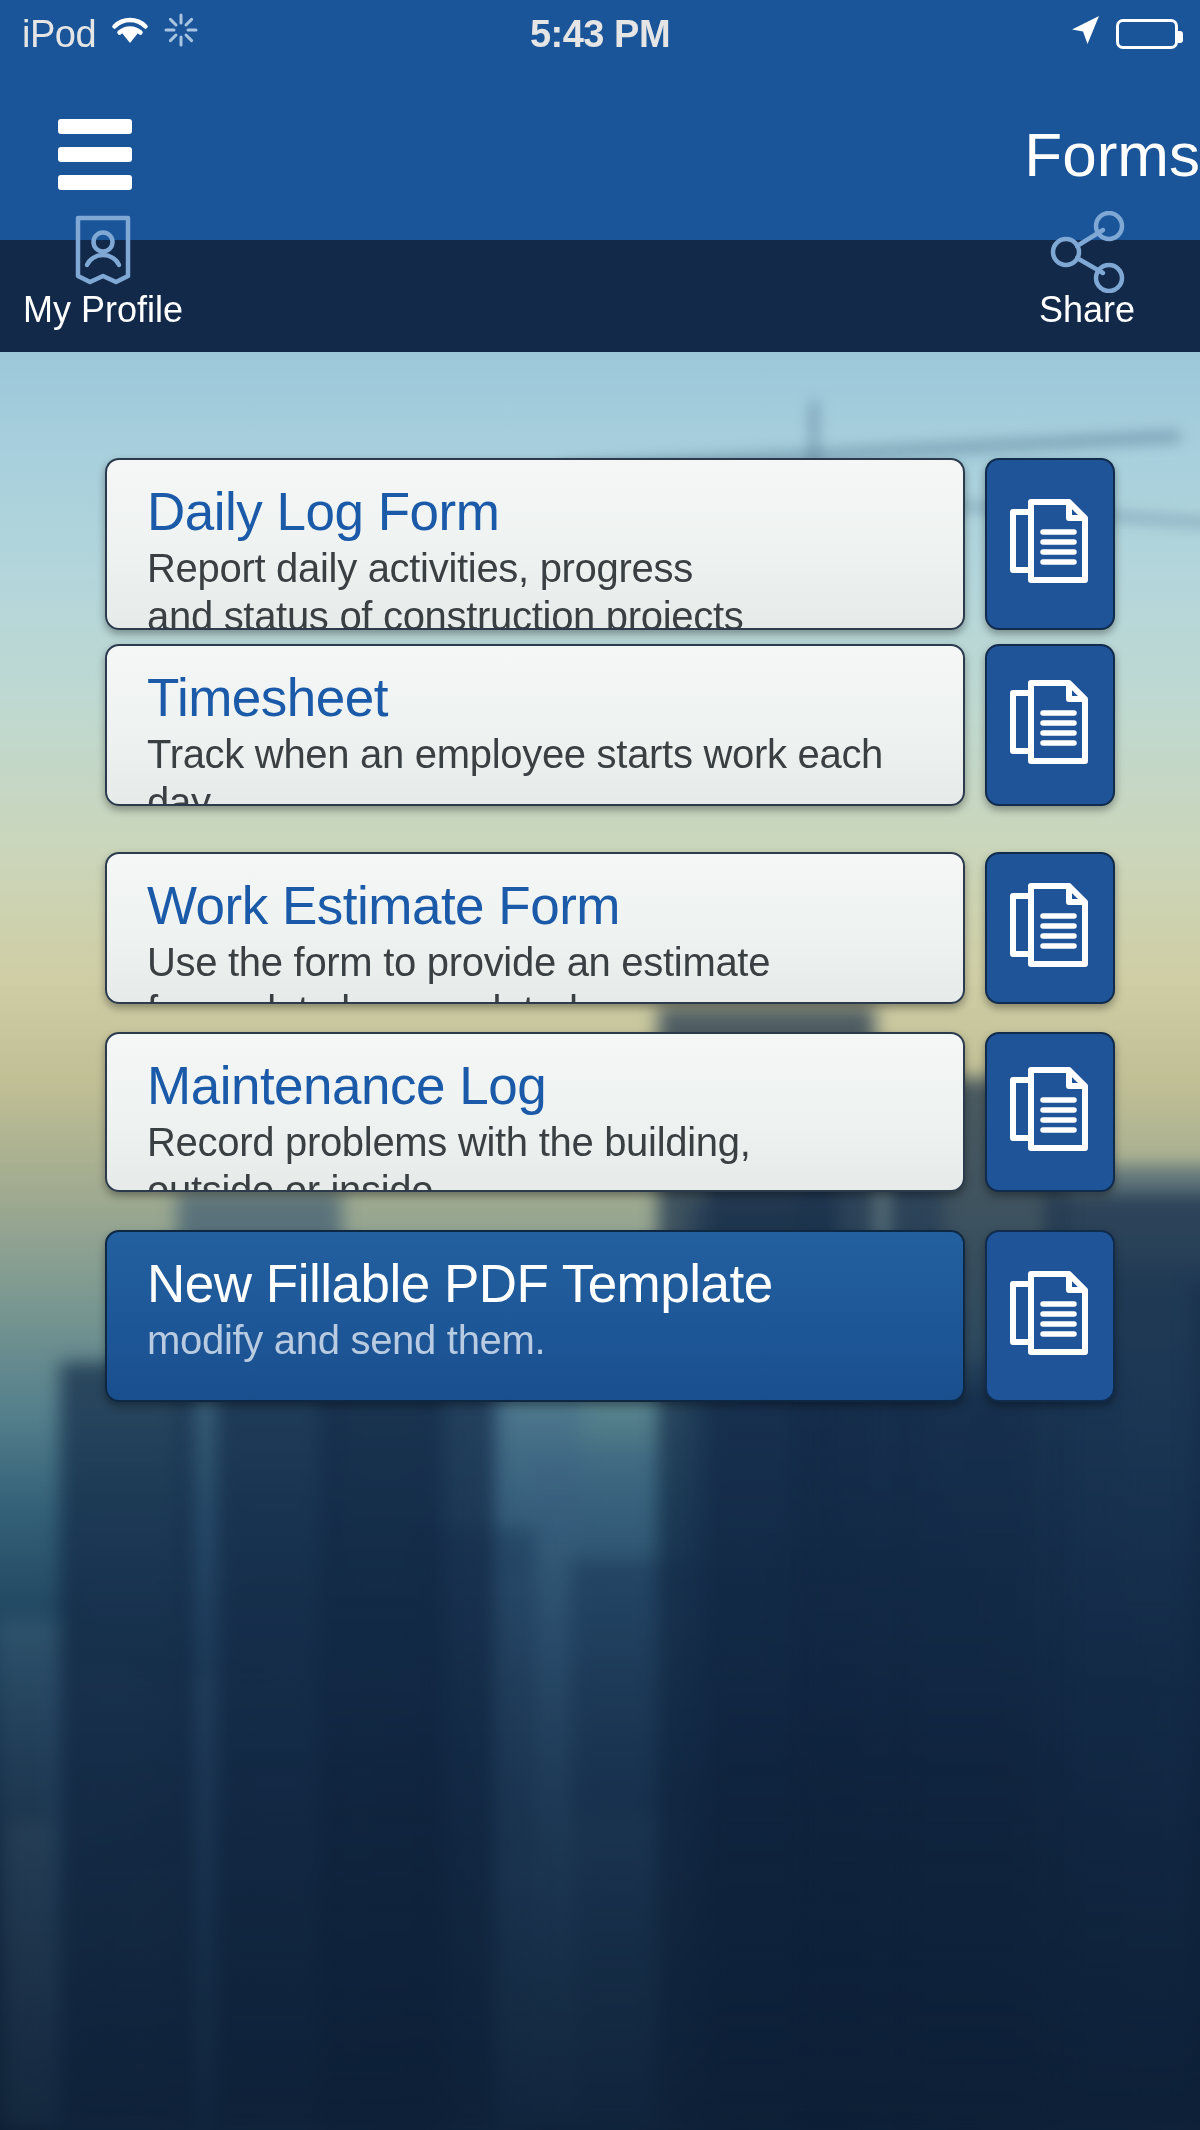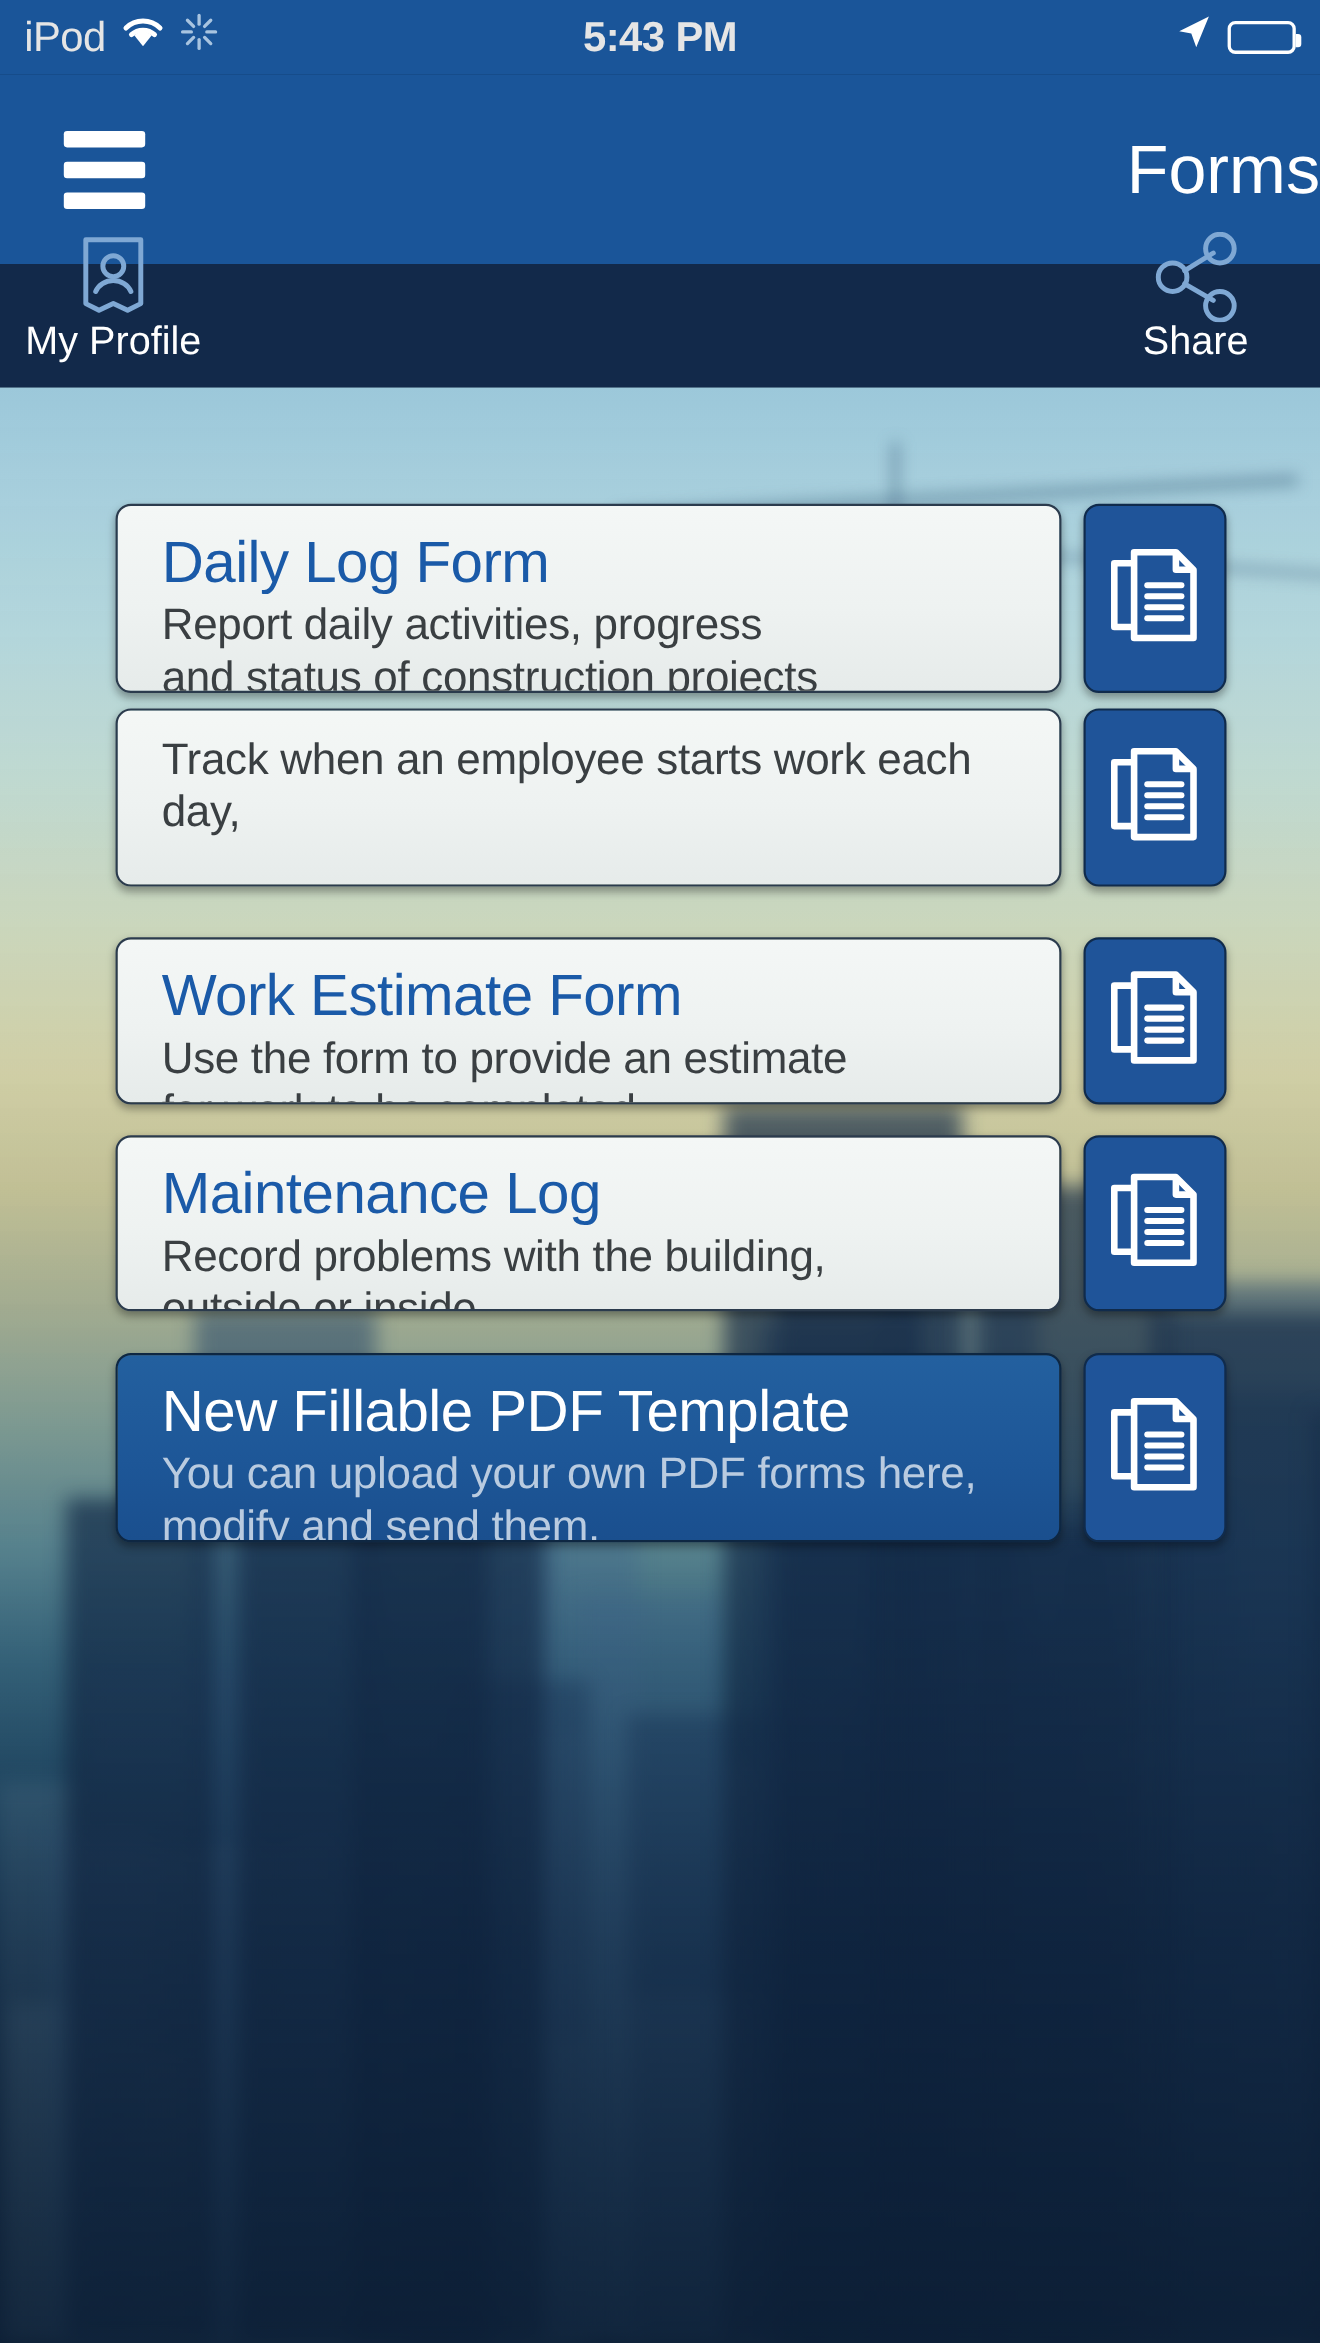--- a/index.html
+++ b/index.html
@@ -417,20 +417,21 @@
             <path d="M62 6 V22 H78" fill="none" stroke="#ffffff" stroke-width="6" stroke-linejoin="round"></path>
             <g stroke="#ffffff" stroke-width="5.5" stroke-linecap="round">
               <line x1="36" y1="36" x2="67" y2="36"></line>
               <line x1="36" y1="46" x2="67" y2="46"></line>
               <line x1="36" y1="56" x2="67" y2="56"></line>
               <line x1="36" y1="66" x2="67" y2="66"></line>
             </g>
           </svg></span>
       </div>
       <div class="form-card" style="top: 292px; height: 162px;">
+        <div class="card-title">Timesheet</div>
         <div class="card-desc">Track when an employee starts work each day,</div>
       </div>
       <div class="doc-button" style="top: 292px; height: 162px;">
         <span><svg width="86" height="92" viewBox="0 0 86 92">
             <path d="M6 16 H48 V74 H6 Z" fill="none" stroke="#ffffff" stroke-width="6" stroke-linejoin="round"></path>
             <path d="M24 6 H62 L78 22 V84 H24 Z" fill="#1f5499" stroke="#ffffff" stroke-width="6" stroke-linejoin="round"></path>
             <path d="M62 6 V22 H78" fill="none" stroke="#ffffff" stroke-width="6" stroke-linejoin="round"></path>
             <g stroke="#ffffff" stroke-width="5.5" stroke-linecap="round">
               <line x1="36" y1="36" x2="67" y2="36"></line>
               <line x1="36" y1="46" x2="67" y2="46"></line>
@@ -470,21 +471,20 @@
             <g stroke="#ffffff" stroke-width="5.5" stroke-linecap="round">
               <line x1="36" y1="36" x2="67" y2="36"></line>
               <line x1="36" y1="46" x2="67" y2="46"></line>
               <line x1="36" y1="56" x2="67" y2="56"></line>
               <line x1="36" y1="66" x2="67" y2="66"></line>
             </g>
           </svg></span>
       </div>
       <div class="form-card highlight" style="top: 878px; height: 172px;">
         <div class="card-title">New Fillable PDF Template</div>
-        <div class="card-desc">You can upload your own PDF forms here,</div>
         <div class="card-desc">modify and send them.</div>
       </div>
       <div class="doc-button" style="top: 878px; height: 172px;">
         <span><svg width="86" height="92" viewBox="0 0 86 92">
             <path d="M6 16 H48 V74 H6 Z" fill="none" stroke="#ffffff" stroke-width="6" stroke-linejoin="round"></path>
             <path d="M24 6 H62 L78 22 V84 H24 Z" fill="#1f5499" stroke="#ffffff" stroke-width="6" stroke-linejoin="round"></path>
             <path d="M62 6 V22 H78" fill="none" stroke="#ffffff" stroke-width="6" stroke-linejoin="round"></path>
             <g stroke="#ffffff" stroke-width="5.5" stroke-linecap="round">
               <line x1="36" y1="36" x2="67" y2="36"></line>
               <line x1="36" y1="46" x2="67" y2="46"></line>

